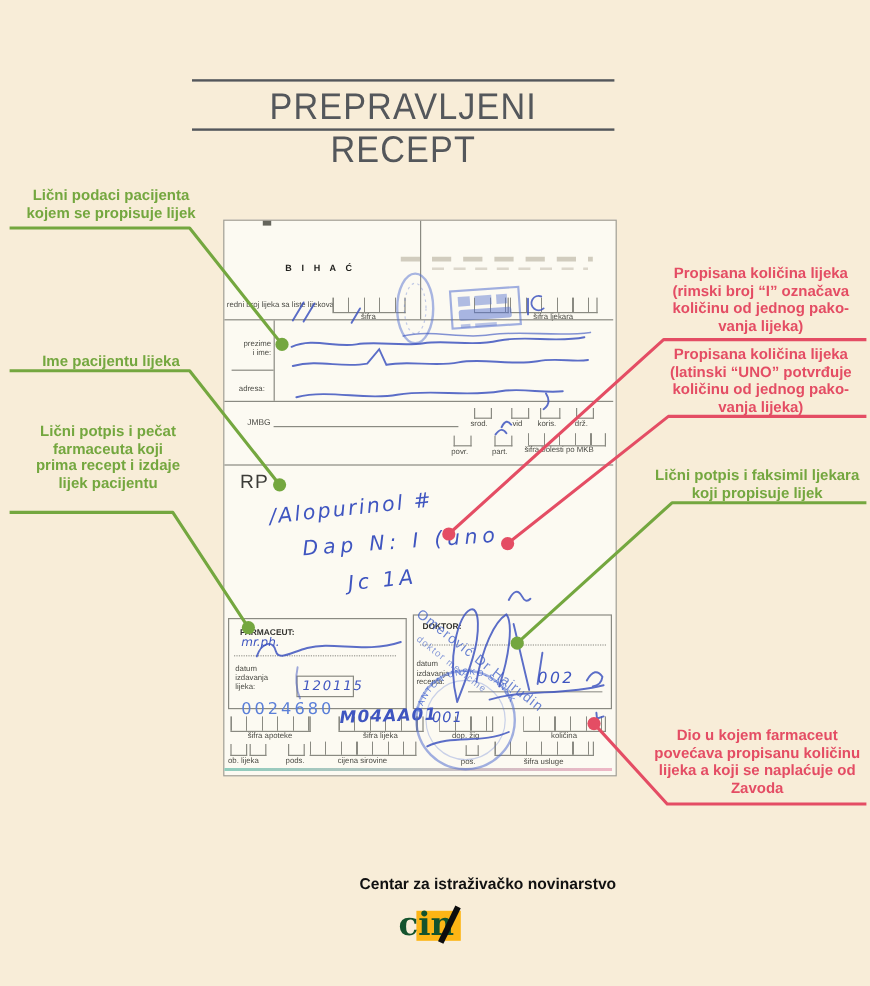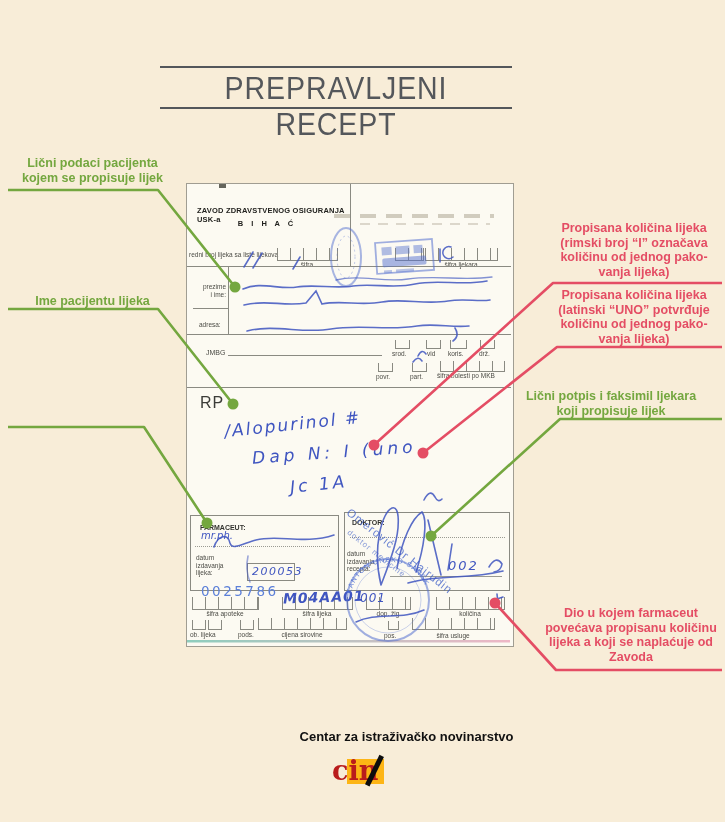--- a/index.html
+++ b/index.html
@@ -25,35 +25,34 @@
   .vline{position:absolute;width:1px;background:var(--form);}
   .rule{position:absolute;height:1px;background:var(--form);}
   .dotted{position:absolute;border-bottom:1px dotted #9a9a92;}
   .fbox{position:absolute;border:1px solid var(--form);}
   .ink{position:absolute;color:var(--ink);font-family:"DejaVu Sans",sans-serif;font-style:italic;}
   .stamptxt{position:absolute;color:rgba(64,96,200,.78);font-family:"Liberation Sans",sans-serif;
             letter-spacing:1px;transform-origin:left top;}
   svg{position:absolute;left:0;top:0;pointer-events:none;}
   .footer{position:absolute;left:0;width:725px;text-align:center;font-weight:700;color:#111;}
   .logo-sq{position:absolute;background:var(--yellow);}
-  .logo-txt{position:absolute;font-family:"DejaVu Serif",serif;font-weight:700;color:#b91c1c;}
+  .logo-txt{position:absolute;font-family:"DejaVu Serif",serif;font-weight:700;color:#14532d;}
   .logo-slash{position:absolute;background:#0d0d0d;transform:rotate(26deg);}
 </style>
 </head>
 <body>
 
 <div id="c">
 
   <div class="hline" style="left:160px;top:66px;width:352px;"></div>
   <div class="title" style="left:160px;top:71px;width:352px;">PREPRAVLJENI RECEPT</div>
   <div class="hline" style="left:160px;top:107px;width:352px;"></div>
 
   <div class="paper"></div>
 
-  <div class="fl" style="left:197px;top:206px;width:150px;font-size:7.5px;font-weight:700;color:#22221f;letter-spacing:.2px;">ZAVOD ZDRAVSTVENOG OSIGURANJA USK-a</div>
   <div class="fl" style="left:197px;top:219px;width:140px;font-size:7.5px;font-weight:700;color:#22221f;letter-spacing:3px;text-align:center;">B I H A Ć</div>
   <div class="vline" style="left:350px;top:184px;height:82px;"></div>
   <div class="fl" style="left:189px;top:251px;font-size:6.5px;">redni broj lijeka sa liste lijekova</div>
   <div class="ticks" style="left:277px;top:248px;width:60px;height:12px;"></div>
   <div class="fl" style="left:277px;top:261px;width:60px;font-size:6.5px;text-align:center;">šifra</div>
   <div class="ticks" style="left:395px;top:248px;width:28px;height:12px;"></div>
   <div class="ticks" style="left:425px;top:248px;width:72px;height:12px;"></div>
   <div class="fl" style="left:425px;top:261px;width:72px;font-size:6.5px;text-align:center;">šifra ljekara</div>
   <div class="rule" style="left:187px;top:266px;width:324px;"></div>
 
@@ -88,22 +87,22 @@
   <div class="ink" style="left:290px;top:474px;font-size:17px;letter-spacing:3px;transform:rotate(-6deg);">Jc 1A</div>
 
   <div class="fbox" style="left:190px;top:515px;width:147px;height:74px;"></div>
   <div class="fl" style="left:200px;top:524px;font-size:7px;font-weight:700;color:#33332f;">FARMACEUT:</div>
   <div class="ink" style="left:201px;top:530px;font-size:10px;font-style:italic;">mr.ph.</div>
   <div class="dotted" style="left:195px;top:546px;width:135px;"></div>
   <div class="fl" style="left:196px;top:554px;font-size:6.5px;line-height:7.5px;">datum
 izdavanja
 lijeka:</div>
   <div class="ubox" style="left:247px;top:563px;width:46px;height:16px;border-top:1px solid var(--form);"></div>
-  <div class="ink" style="left:252px;top:565px;font-size:11px;letter-spacing:1.5px;">200053</div>
-  <div class="ink" style="left:201px;top:583px;font-size:13.5px;letter-spacing:2.5px;font-style:normal;color:#5b7fd8;">0025786</div>
+  <div class="ink" style="left:252px;top:565px;font-size:11px;letter-spacing:1.5px;">120115</div>
+  <div class="ink" style="left:201px;top:583px;font-size:13.5px;letter-spacing:2.5px;font-style:normal;color:#5b7fd8;">0024680</div>
 
   <div class="fbox" style="left:344px;top:512px;width:164px;height:77px;"></div>
   <div class="fl" style="left:352px;top:519px;font-size:7px;font-weight:700;color:#33332f;">DOKTOR:</div>
   <div class="dotted" style="left:350px;top:537px;width:155px;"></div>
   <div class="fl" style="left:347px;top:550px;font-size:6.5px;line-height:7.5px;">datum
 izdavanja
 recepta:</div>
   <div class="rule" style="left:390px;top:576px;width:112px;background:#9a9a92;"></div>
   <div class="stamptxt" style="left:352px;top:506px;font-size:11.5px;transform:rotate(38deg);">Omerović Dr Hajrudin</div>
   <div class="stamptxt" style="left:351px;top:528px;font-size:8px;transform:rotate(38deg);opacity:.8;">doktor medicine</div>
@@ -210,29 +209,33 @@
       <circle cx="431" cy="536" r="5.5" fill="#74a73f"></circle>
       <circle cx="374" cy="445" r="5.5" fill="#e44d64"></circle>
       <circle cx="423" cy="453" r="5.5" fill="#e44d64"></circle>
       <circle cx="495" cy="603" r="5.5" fill="#e44d64"></circle>
     </g>
   </svg>
 
   <div class="note g" style="left:10px;top:156px;width:165px;">Lični podaci pacijenta
 kojem se propisuje lijek</div>
   <div class="note g" style="left:10px;top:294px;width:165px;">Ime pacijentu lijeka</div>
+  <div class="note g" style="left:10px;top:352px;width:160px;">Lični potpis i pečat
+farmaceuta koji
+prima recept i izdaje
+lijek pacijentu</div>
   <div class="note r" style="left:548px;top:221px;width:172px;">Propisana količina lijeka
 (rimski broj “I” označava
 količinu od jednog pako-
 vanja lijeka)</div>
   <div class="note r" style="left:548px;top:288px;width:172px;">Propisana količina lijeka
 (latinski “UNO” potvrđuje
 količinu od jednog pako-
 vanja lijeka)</div>
-  <div class="note g" style="left:520px;top:389px;width:182px;">Lični potpis i faksimil ljekara
+  <div class="note g" style="left:540px;top:389px;width:182px;">Lični potpis i faksimil ljekara
 koji propisuje lijek</div>
   <div class="note r" style="left:540px;top:606px;width:182px;">Dio u kojem farmaceut
 povećava propisanu količinu
 lijeka a koji se naplaćuje od
 Zavoda</div>
 
   <div class="footer" style="top:729px;font-size:13px;padding-left:44px;">Centar za istraživačko novinarstvo</div>
   <div>
     <div class="logo-sq" style="left:347px;top:759px;width:37px;height:25px;"></div>
     <div class="logo-txt" style="left:332px;top:755px;font-size:27px;">cin</div>

